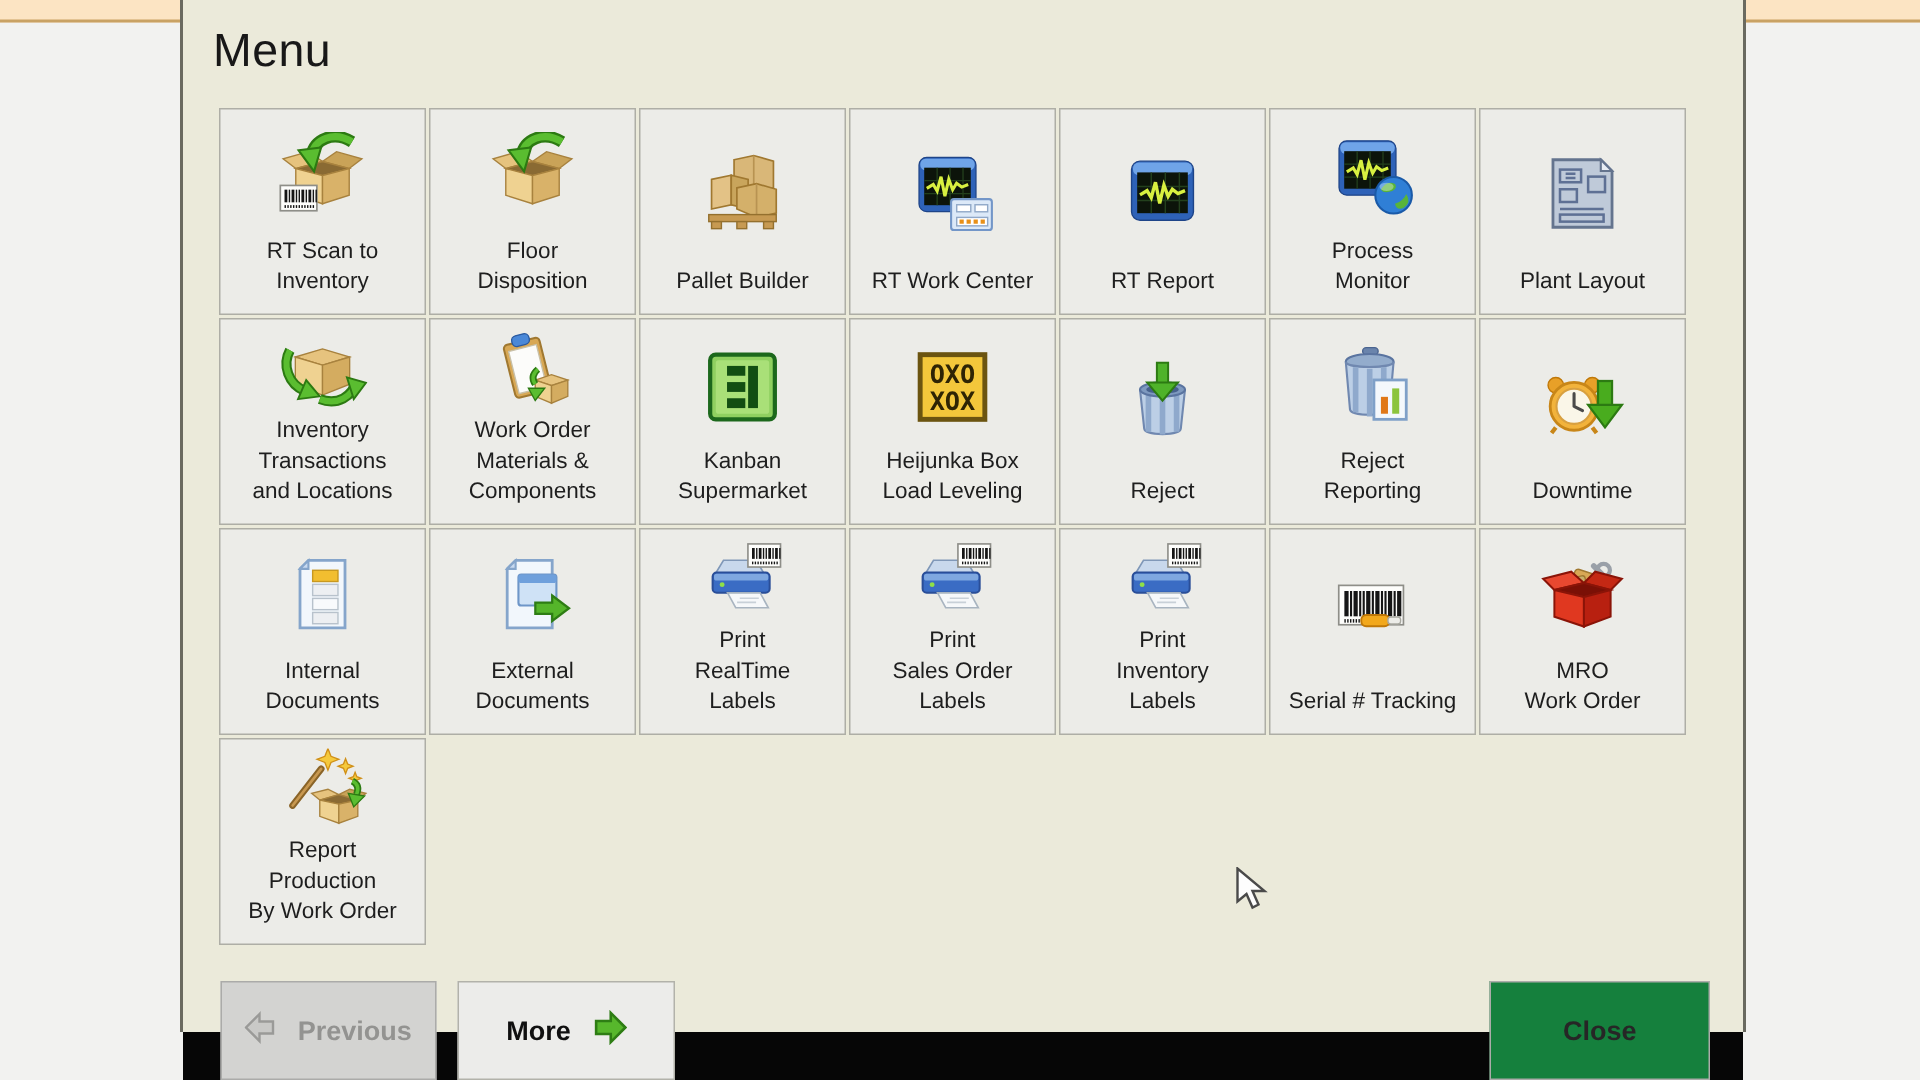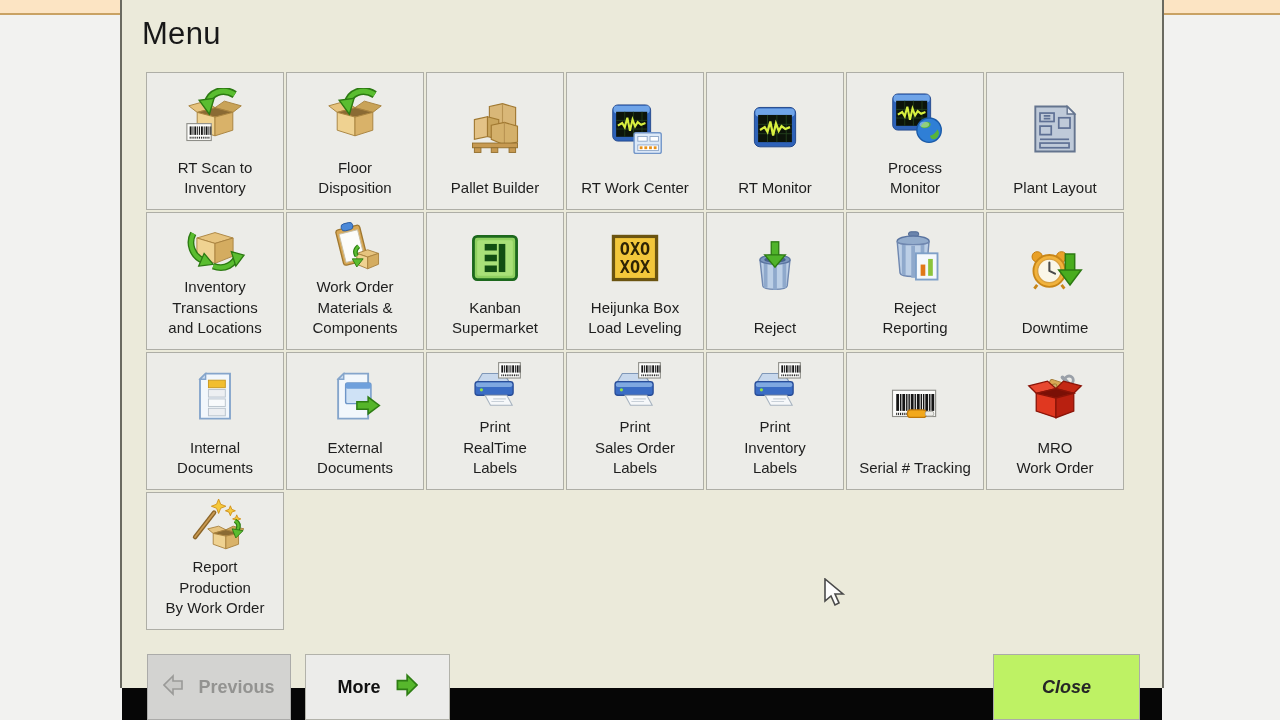--- a/index.html
+++ b/index.html
@@ -27,21 +27,21 @@
   .tile .icon svg{max-height:100%;}
   .tile .label{white-space:pre-line;text-align:center;font-size:15px;
     line-height:1.38;color:#1E1E1E;}
   .btn{position:absolute;display:flex;align-items:center;justify-content:center;
     gap:11px;font-weight:bold;box-sizing:border-box;z-index:4;font-size:18px;cursor:pointer;}
   #btn-previous{left:147px;top:654px;width:144px;height:66px;
     background:#D3D3D1;border:1px solid #ABABA9;color:#939391;}
   #btn-more{left:305px;top:654px;width:145px;height:66px;
     background:#ECECEA;border:1px solid #B2B2AA;color:#101010;}
   #btn-close{left:993px;top:654px;width:147px;height:66px;
-    background:#bef264;border:1px solid #ABABA9;color:#262626;font-style:italic;}
+    background:#15803d;border:1px solid #ABABA9;color:#262626;}
   .cursor{position:absolute;left:822px;top:578px;z-index:9;pointer-events:none;}
 </style>
 </head>
 <body>
 
 <div class="top-band"></div>
 <div class="dialog"></div>
 <div class="black-band"></div>
 
 <div class="title">Menu</div>
@@ -153,21 +153,21 @@
     <div class="tile">
       <span class="icon">
         <svg width="60" height="60" viewBox="0 0 64 64">
           <rect x="10" y="9" width="44" height="42" rx="6" fill="#2E62B8" stroke="#1E4488"></rect>
           <rect x="11" y="10" width="42" height="9" rx="4" fill="#6FA4E8"></rect>
           <rect x="14" y="17" width="36" height="29" fill="#0C140A"></rect>
           <path d="M14 27 h36 M14 37 h36 M24 17 v29 M34 17 v29 M44 17 v29" stroke="#23401D" stroke-width="1"></path>
           <polyline points="16,33 21,30 24,35 27,24 30,39 33,26 36,34 39,29 43,32 48,30" fill="none" stroke="#D8F040" stroke-width="2.4"></polyline>
         </svg>
       </span>
-      <span class="label">RT Monitor</span>
+      <span class="label">RT Report</span>
     </div>
     <div class="tile">
       <span class="icon">
         <svg width="60" height="60" viewBox="0 0 64 64">
           <g transform="translate(-1,-2) scale(0.92)">
             <rect x="10" y="9" width="44" height="42" rx="6" fill="#2E62B8" stroke="#1E4488"></rect>
             <rect x="11" y="10" width="42" height="9" rx="4" fill="#6FA4E8"></rect>
             <rect x="14" y="17" width="36" height="29" fill="#0C140A"></rect>
             <path d="M14 27 h36 M14 37 h36 M24 17 v29 M34 17 v29 M44 17 v29" stroke="#23401D" stroke-width="1"></path>
             <polyline points="16,33 21,30 24,35 27,24 30,39 33,26 36,34 39,29 43,32 48,30" fill="none" stroke="#D8F040" stroke-width="2.4"></polyline>

